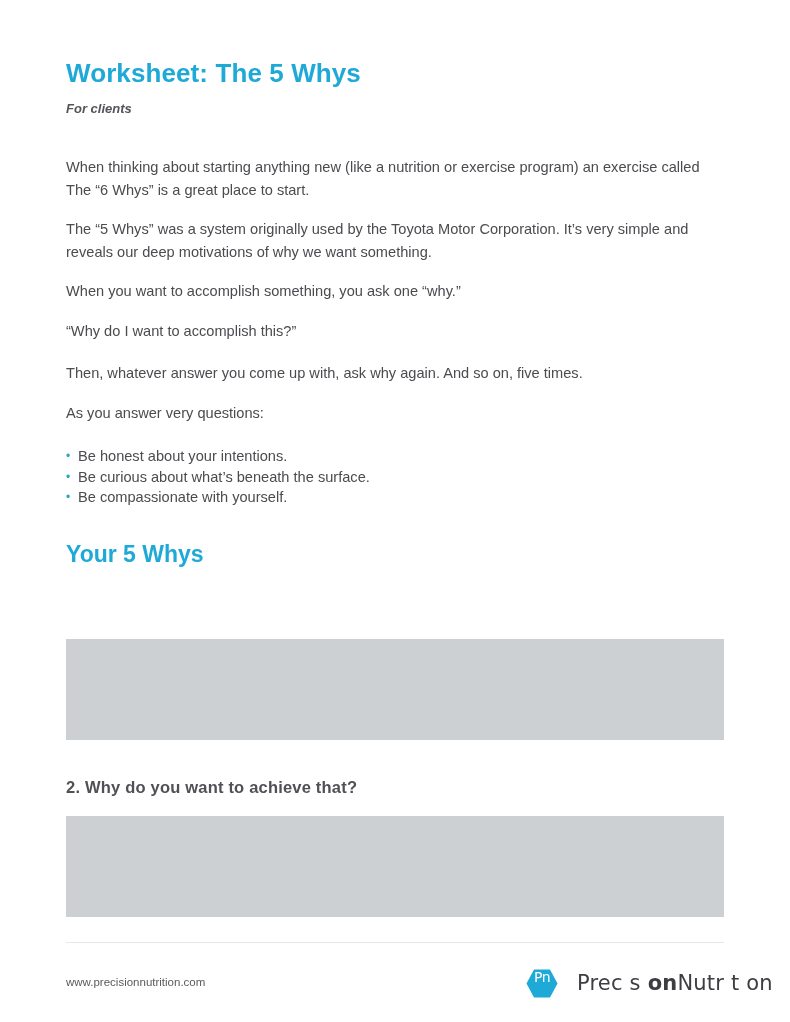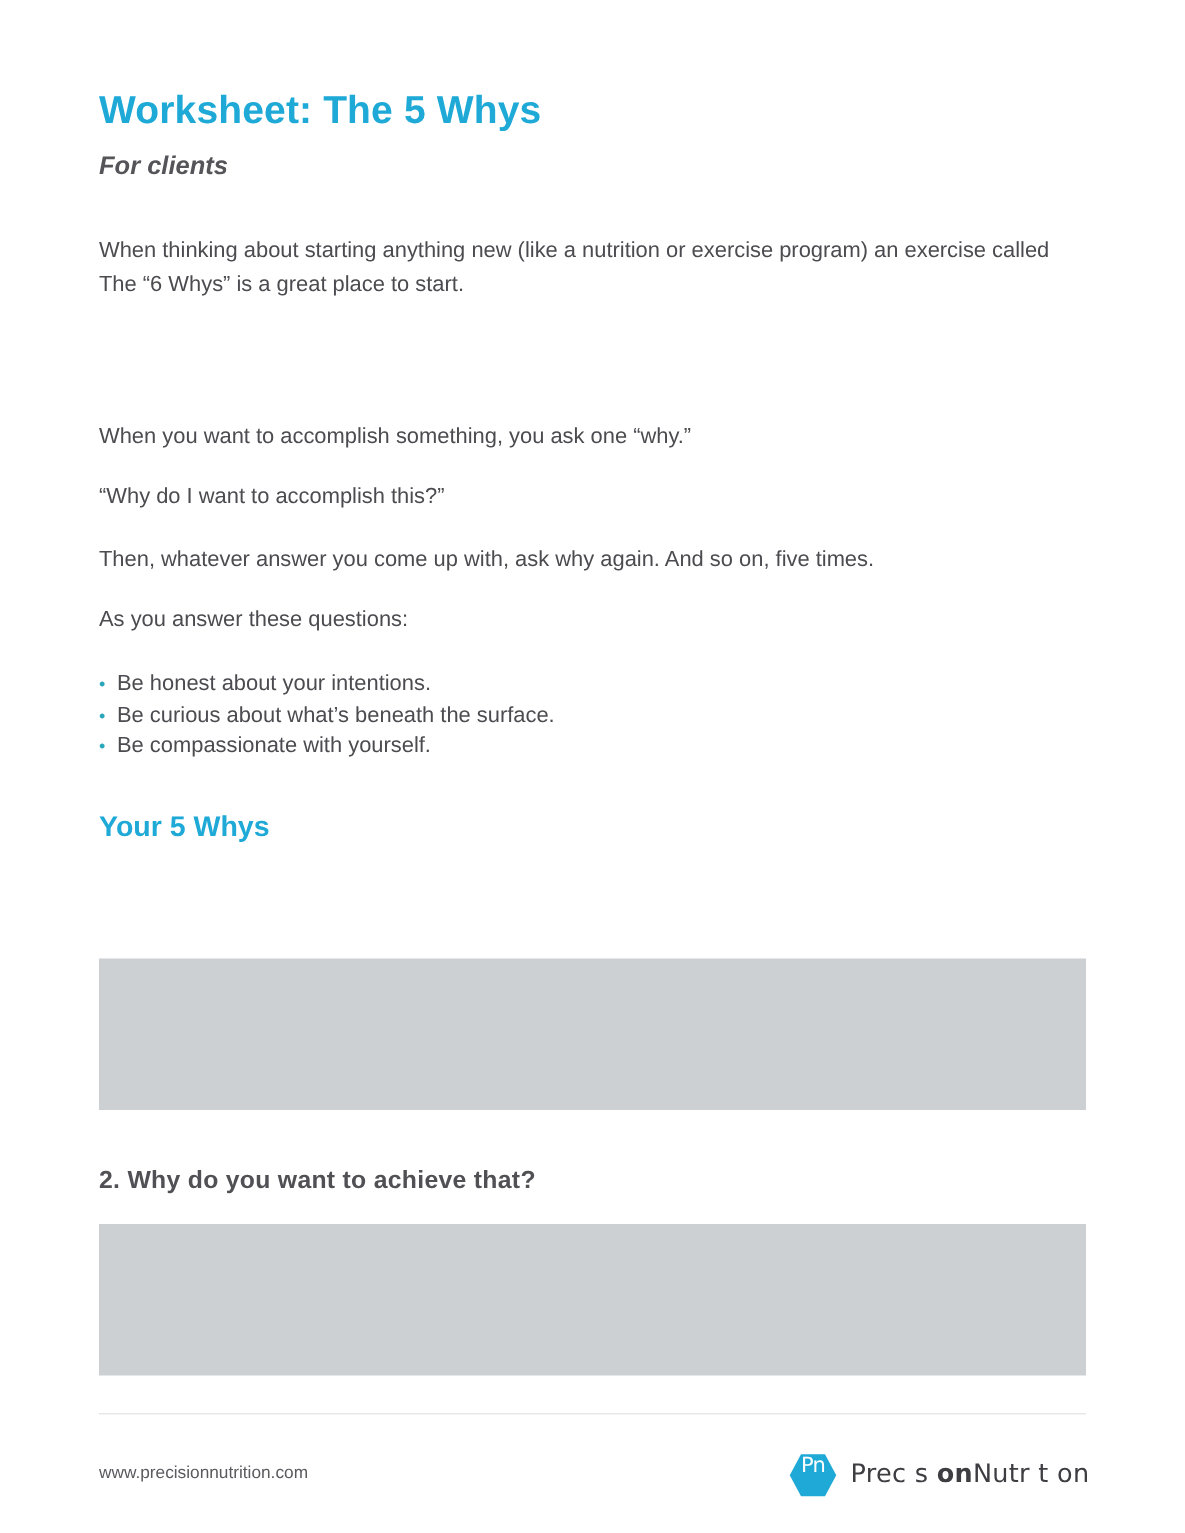--- a/index.html
+++ b/index.html
@@ -26,21 +26,21 @@
       top: 58px;
       font-size: 26px;
       font-weight: bold;
       color: #1ea9d6;
       letter-spacing: 0.1px;
     }
     .subtitle {
       position: absolute;
       left: 66px;
       top: 101px;
-      font-size: 17px;
+      font-size: 13px;
       font-weight: bold;
       font-style: italic;
       color: #545459;
     }
     .body-text {
       position: absolute;
       left: 66px;
       width: 650px;
       font-size: 14.6px;
       line-height: 23px;
@@ -69,21 +69,21 @@
       position: absolute;
       left: 0;
       top: 0;
       color: #2aa7bb;
       font-size: 12px;
     }
     .section-title {
       position: absolute;
       left: 66px;
       top: 541px;
-      font-size: 19px;
+      font-size: 23px;
       font-weight: bold;
       color: #1ea9d6;
     }
     .question {
       position: absolute;
       left: 66px;
       font-size: 16.5px;
       font-weight: bold;
       color: #505055;
       letter-spacing: 0.2px;
@@ -142,44 +142,45 @@
     }
     .logo-hex-text {
       position: relative;
       color: #ffffff;
       font-size: 14px;
       font-family: "DejaVu Sans", sans-serif;
       font-weight: normal;
       letter-spacing: -0.5px;
     }
     .logo-wordmark {
-      margin-left: 9px;
-      font-size: 17px;
+      margin-left: 19px;
+      font-size: 21px;
       color: #3d3d42;
       font-family: "DejaVu Sans", sans-serif;
       letter-spacing: 0.2px;
       white-space: pre;
     }
     .logo-wordmark .bold {
       font-weight: bold;
     }
   </style>
 </head>
 <body>
 
 <div class="page">
 
   <h1 class="title">Worksheet: The 5 Whys</h1>
   <div class="subtitle">For clients</div>
 
   <p class="body-text p1">When thinking about starting anything new (like a nutrition or exercise program) an exercise called The “6 Whys” is a great place to start.</p>
+  <p class="body-text p2">The “5 Whys” was a system originally used by the Toyota Motor Corporation. It’s very simple and reveals our deep motivations of why we want something.</p>
   <p class="body-text p3">When you want to accomplish something, you ask one “why.”</p>
   <p class="body-text p4">“Why do I want to accomplish this?”</p>
   <p class="body-text p5">Then, whatever answer you come up with, ask why again. And so on, five times.</p>
-  <p class="body-text p6">As you answer these questions:</p>
+  <p class="body-text p6">As you answer very questions:</p>
 
   <ul class="bullets">
     <li>
       <span class="bullet-dot">•</span>
       <span>Be honest about your intentions.</span>
     </li>
     <li>
       <span class="bullet-dot">•</span>
       <span>Be curious about what’s beneath the surface.</span>
     </li>

